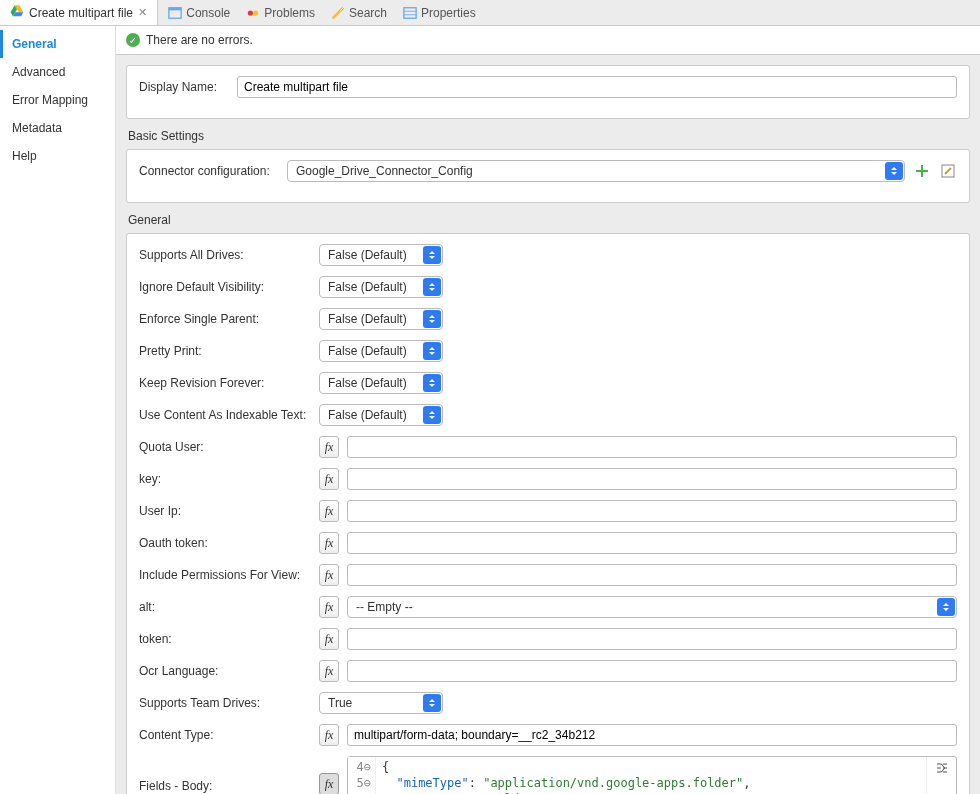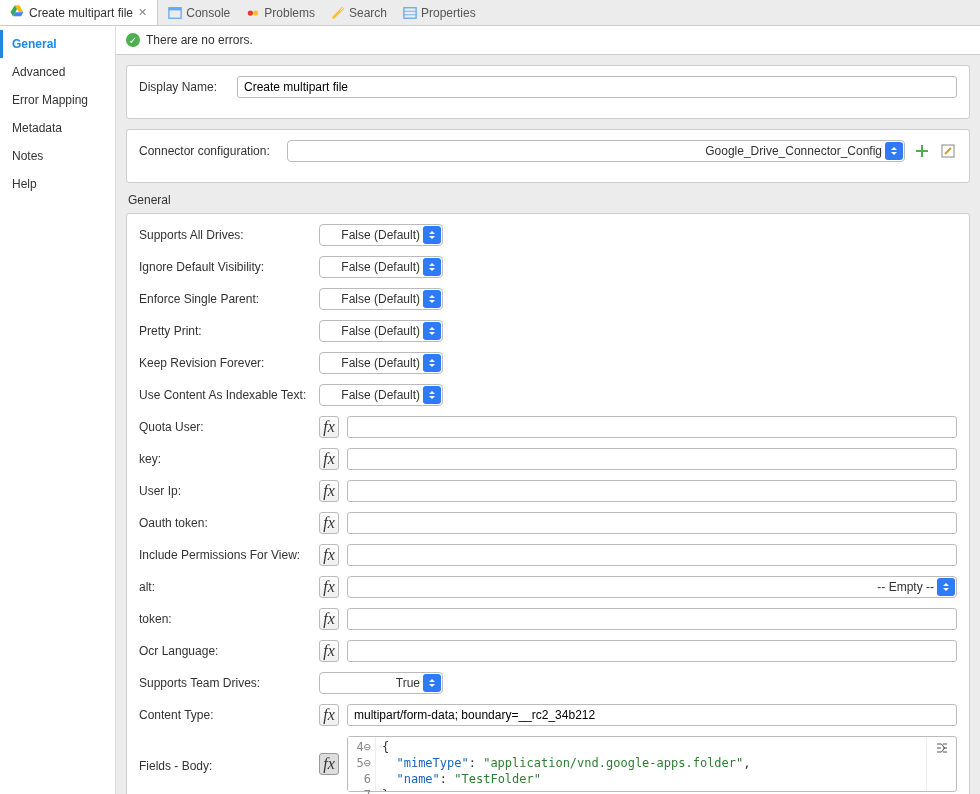--- a/index.html
+++ b/index.html
@@ -22,28 +22,28 @@
 .status-bar { background: #fff; border-bottom: 1px solid #ccc; padding: 7px 10px; display: flex; align-items: center; gap: 6px; margin-bottom: 10px; }
 .status-bar .ok-icon { width: 14px; height: 14px; border-radius: 50%; background: #4caf50; display: inline-flex; align-items: center; justify-content: center; color: #fff; font-size: 10px; }
 
 .panel { background: #fff; margin: 0 10px 10px 10px; border: 1px solid #ccc; border-radius: 3px; padding: 10px 12px; }
 .section-label { font-size: 12px; color: #333; margin: 0 0 6px 12px; }
 
 .row { display: flex; align-items: center; margin-bottom: 10px; gap: 8px; }
 .row-label { width: 172px; flex-shrink: 0; font-size: 12px; color: #333; }
 
 .text-input { flex: 1; height: 22px; border: 1px solid #bbb; border-radius: 3px; padding: 2px 6px; font-size: 12px; background: #fff; }
-.select-mac { height: 22px; border: 1px solid #bbb; border-radius: 4px; background: #fff; padding: 2px 22px 2px 8px; font-size: 12px; position: relative; display: inline-flex; align-items: center; justify-content: flex-end; }
+.select-mac { height: 22px; border: 1px solid #bbb; border-radius: 4px; background: #fff; padding: 2px 22px 2px 8px; font-size: 12px; position: relative; display: inline-flex; align-items: center; }
 .select-mac .arrows { position: absolute; right: 1px; top: 1px; bottom: 1px; width: 18px; background: #2f7bf5; border-radius: 3px; display: flex; flex-direction: column; align-items: center; justify-content: center; }
 .select-mac .arrows::before { content: ""; border-left: 3px solid transparent; border-right: 3px solid transparent; border-bottom: 3px solid #fff; margin-bottom: 1px; }
 .select-mac .arrows::after { content: ""; border-left: 3px solid transparent; border-right: 3px solid transparent; border-top: 3px solid #fff; margin-top: 1px; }
 .select-mac.fixed { width: 124px; }
 .select-mac.full { flex: 1; }
 
-.fx-btn { width: 20px; height: 22px; border: 1px solid #bbb; border-radius: 3px; background: linear-gradient(#fff,#eee); display: inline-flex; align-items: center; justify-content: center; font-style: italic; font-family: Georgia, serif; font-size: 16px; cursor: pointer; }
+.fx-btn { width: 20px; height: 22px; border: 1px solid #bbb; border-radius: 3px; background: linear-gradient(#fff,#eee); display: inline-flex; align-items: center; justify-content: center; font-style: italic; font-family: Georgia, serif; font-size: 12px; cursor: pointer; }
 .fx-btn.active { background: #ddd; border-color: #999; }
 
 .icon-btn { width: 18px; height: 18px; display: inline-flex; align-items: center; justify-content: center; cursor: pointer; }
 
 .code-editor { flex: 1; border: 1px solid #bbb; border-radius: 3px; background: #fff; font-family: Menlo, Monaco, monospace; font-size: 12px; display: flex; height: 56px; position: relative; }
 .gutter { width: 28px; border-right: 1px solid #eee; text-align: right; padding: 2px 4px 2px 0; color: #888; line-height: 16px; background: #fff;}
 .code-body { padding: 2px 6px; line-height: 16px; white-space: pre; overflow: hidden; flex:1;}
 .code-body .k { color: #1565c0; }
 .code-body .s { color: #2e7d32; }
 .code-body .p { color: #333; }
@@ -103,37 +103,37 @@
     </div>
   </div>
 </div>
 
 <div class="layout">
   <div class="sidebar">
     <div class="sidebar-item active"><span>General</span></div>
     <div class="sidebar-item"><span>Advanced</span></div>
     <div class="sidebar-item"><span>Error Mapping</span></div>
     <div class="sidebar-item"><span>Metadata</span></div>
-    <div class="sidebar-item"><span>Notes</span></div>
     <div class="sidebar-item"><span>Help</span></div>
   </div>
 
   <div class="main">
     <div class="status-bar">
       <span class="ok-icon">✓</span>
       <span>There are no errors.</span>
     </div>
 
     <div class="panel">
       <div class="row">
         <div class="row-label" style="width:90px">Display Name:</div>
         <input class="text-input" value="Create multipart file" style="">
       </div>
     </div>
 
+    <div class="section-label">Basic Settings</div>
     <div class="panel">
       <div class="row">
         <div class="row-label" style="width:140px">Connector configuration:</div>
         <div class="select-mac full">
           <span>Google_Drive_Connector_Config</span>
             <span class="arrows"></span>
         </div>
         <span class="icon-btn">
             <svg width="14" height="14" viewBox="0 0 14 14">
               <path d="M7 1v12M1 7h12" stroke="#4caf50" stroke-width="2"></path>

